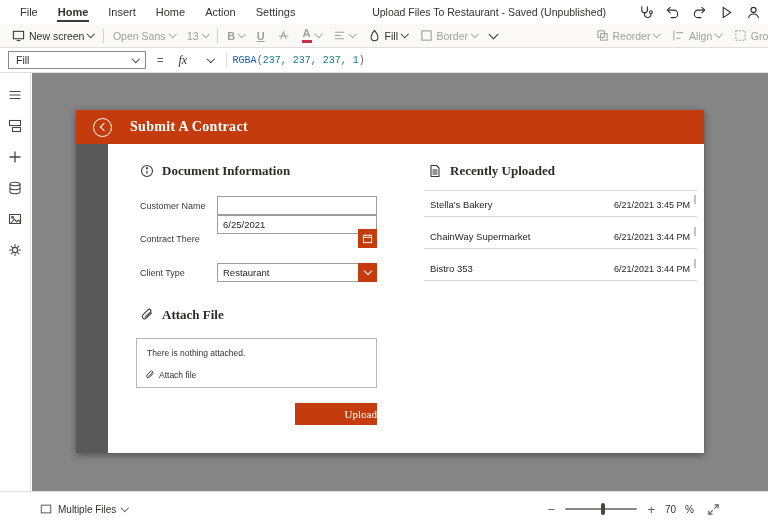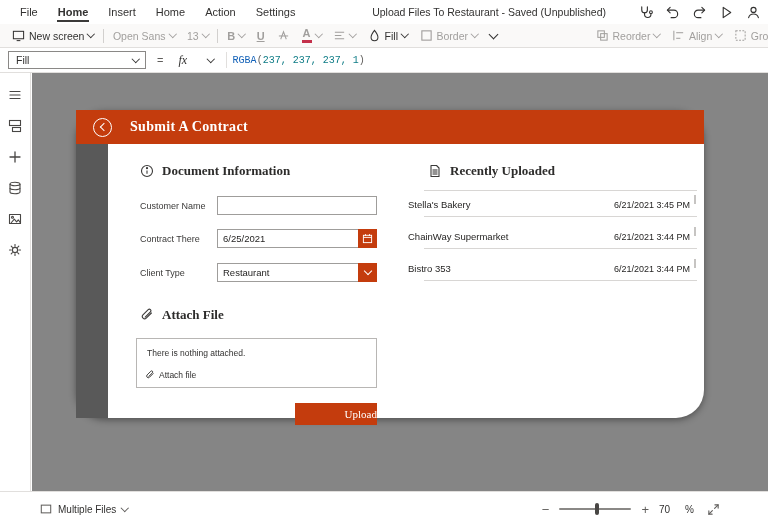--- a/index.html
+++ b/index.html
@@ -46,76 +46,76 @@
   .formula-text{font-family:"Liberation Mono",monospace;font-size:10px;white-space:pre;}
   .code-func{color:#1160b7;}
   .code-paren{color:#605e5c;}
   .code-args{color:#0e7c86;margin-top:41px;}
   
   .left-rail{position:absolute;top:73px;left:0;width:31px;bottom:34px;background:#fff;
              border-right:1px solid #e1dfdd;display:flex;flex-direction:column;align-items:center;padding-top:6px;box-sizing:border-box;}
   .rail-icon{width:31px;height:31px;display:flex;align-items:center;justify-content:center;color:#484644;}
   
   .canvas{position:absolute;top:73px;left:32px;right:0;bottom:34px;background:#858585;}
-  .app-screen{position:absolute;left:44px;top:37px;width:628px;height:308px;background:#ffffff;
-              box-shadow:0 2px 7px rgba(0,0,0,.4);border-radius:28px;}
+  .app-screen{position:absolute;left:44px;top:37px;width:628px;height:343px;background:#ffffff;
+              box-shadow:0 2px 7px rgba(0,0,0,.4);}
   .app-header{position:absolute;top:0;left:0;right:0;height:34px;background:var(--accent,#c43c0d);
               display:flex;align-items:center;}
   .back-btn{width:19px;height:19px;border:1.5px solid #fff;border-radius:50%;margin-left:17px;
             display:flex;align-items:center;justify-content:center;box-sizing:border-box;}
   .back-chev{width:5px;height:5px;border-left:1.5px solid #fff;border-bottom:1.5px solid #fff;
              transform:rotate(45deg);margin-left:2px;}
   .app-title{margin-left:18px;font-family:"Liberation Serif",serif;font-weight:bold;
              font-size:14px;color:#fff;letter-spacing:.3px;}
   .side-strip{position:absolute;left:0;top:34px;bottom:0;width:32px;background:#595959;}
   .section-heading{position:absolute;display:flex;align-items:center;gap:8px;
                    font-family:"Liberation Serif",serif;font-weight:bold;font-size:13px;color:#2d2c2b;}
   #h-docinfo{left:64px;top:53px;}
   #h-attach{left:64px;top:197px;}
   #h-recent{left:352px;top:53px;}
   .field-label{position:absolute;font-size:9px;color:#3b3a39;}
   .fl-1{left:64px;top:91px;} .fl-2{left:64px;top:124px;} .fl-3{left:64px;top:158px;}
   .text-input{position:absolute;left:141px;width:160px;height:19px;border:1px solid #9f9d9b;
               background:#fff;font-size:9.5px;padding:0 5px;box-sizing:border-box;color:#201f1e;
               font-family:"Liberation Sans",sans-serif;outline:none;}
-  .ti-1{top:86px;} .ti-2{top:119px;}
+  .ti-1{top:86px;} .ti-2{top:105px;}
   .dropdown{position:absolute;left:141px;top:153px;width:160px;height:19px;border:1px solid #9f9d9b;
             background:#fff;box-sizing:border-box;display:flex;align-items:center;
             font-size:9.5px;padding-left:5px;color:#201f1e;}
   .input-btn{position:absolute;width:19px;height:19px;background:var(--accent,#c43c0d);
              display:flex;align-items:center;justify-content:center;box-sizing:border-box;}
   #calendar-btn{left:282px;top:119px;}
   #dd-btn{left:282px;top:153px;}
   .chev-white{width:5px;height:5px;border-right:1.4px solid #fff;border-bottom:1.4px solid #fff;
               transform:rotate(45deg);margin-top:-3px;}
   .attach-box{position:absolute;left:60px;top:228px;width:241px;height:50px;border:1px solid #b8b6b4;
               background:#fff;box-sizing:border-box;}
   .attach-empty{position:absolute;left:10px;top:9px;font-size:8.5px;color:#323130;}
   .attach-link{position:absolute;left:8px;top:31px;display:flex;align-items:center;gap:4px;
                font-size:8.5px;color:#323130;}
   .upload-btn{position:absolute;left:219px;top:293px;width:82px;height:22px;background:var(--accent,#c43c0d);
               color:#fff;display:flex;align-items:center;justify-content:flex-end;
               font-family:"Liberation Serif",serif;font-weight:normal;font-size:11px;}
   .recent-divider{position:absolute;left:348px;width:273px;height:1px;background:#d8d6d4;}
   #rd-0{top:80px;} #rd-1{top:106px;} #rd-2{top:138px;} #rd-3{top:170px;}
-  .recent-name{position:absolute;left:332px;font-size:9.5px;color:#201f1e;}
+  .recent-name{position:absolute;left:354px;font-size:9.5px;color:#201f1e;}
   .rn-1{top:89px;} .rn-2{top:121px;} .rn-3{top:153px;}
   .recent-time{position:absolute;right:14px;font-size:9px;color:#201f1e;text-align:right;}
   .rt-1{top:90px;} .rt-2{top:122px;} .rt-3{top:154px;}
   .row-scroll{position:absolute;left:618px;width:2px;height:9px;background:#c6c4c2;}
   .rs-1{top:85px;} .rs-2{top:117px;} .rs-3{top:149px;}
   
   .status-bar{position:absolute;left:0;right:0;bottom:0;height:34px;background:#fff;
               border-top:1px solid #e1dfdd;display:flex;align-items:center;}
   .screen-select{display:flex;align-items:center;gap:6px;margin-left:40px;font-size:10px;color:#323130;}
   .zoom-cluster{position:absolute;right:46px;display:flex;align-items:center;gap:10px;color:#605e5c;}
   .zoom-sign{font-size:13px;line-height:1;color:#605e5c;}
   .zoom-slider{position:relative;width:72px;height:2px;background:#8a8886;border-radius:1px;}
   .zoom-handle{position:absolute;left:50%;top:-5px;width:4px;height:12px;background:#484644;border-radius:2px;}
-  .zoom-text{font-size:10px;color:#323130;display:flex;gap:15px;}
+  .zoom-text{font-size:10px;color:#323130;display:flex;gap:9px;}
 </style>
 </head>
 <body>
 
 <div class="stage">
 
   <header class="menubar">
     <nav class="menu-items">
       <span class="menu-item">File</span>
       <span class="menu-item active">Home</span>

